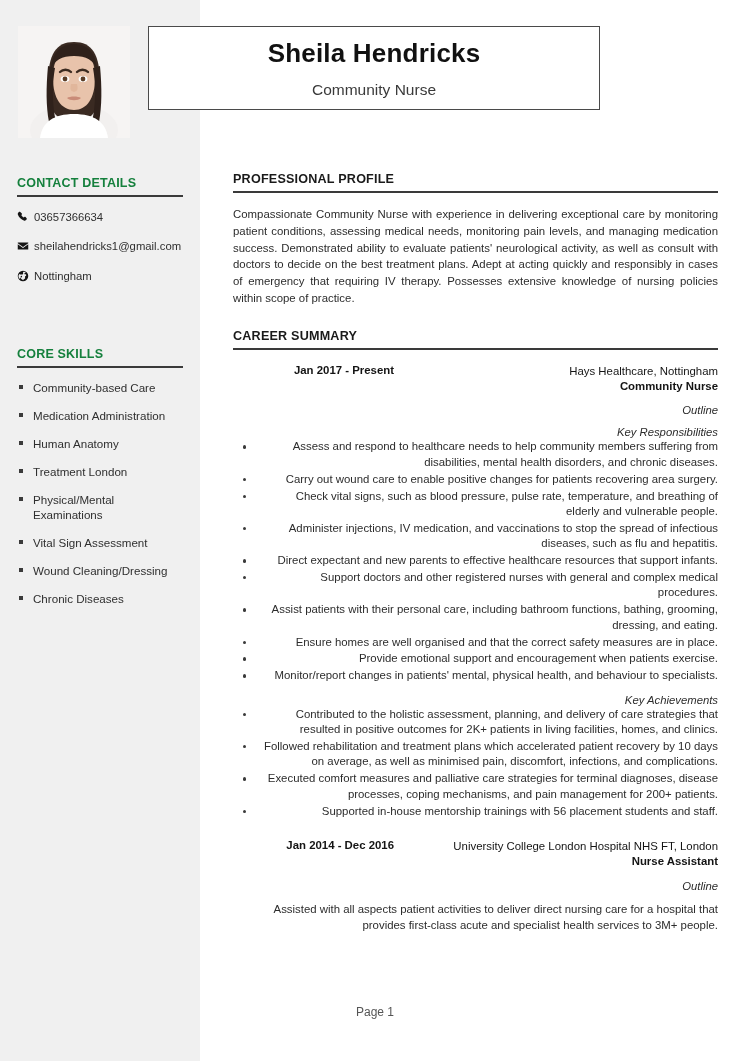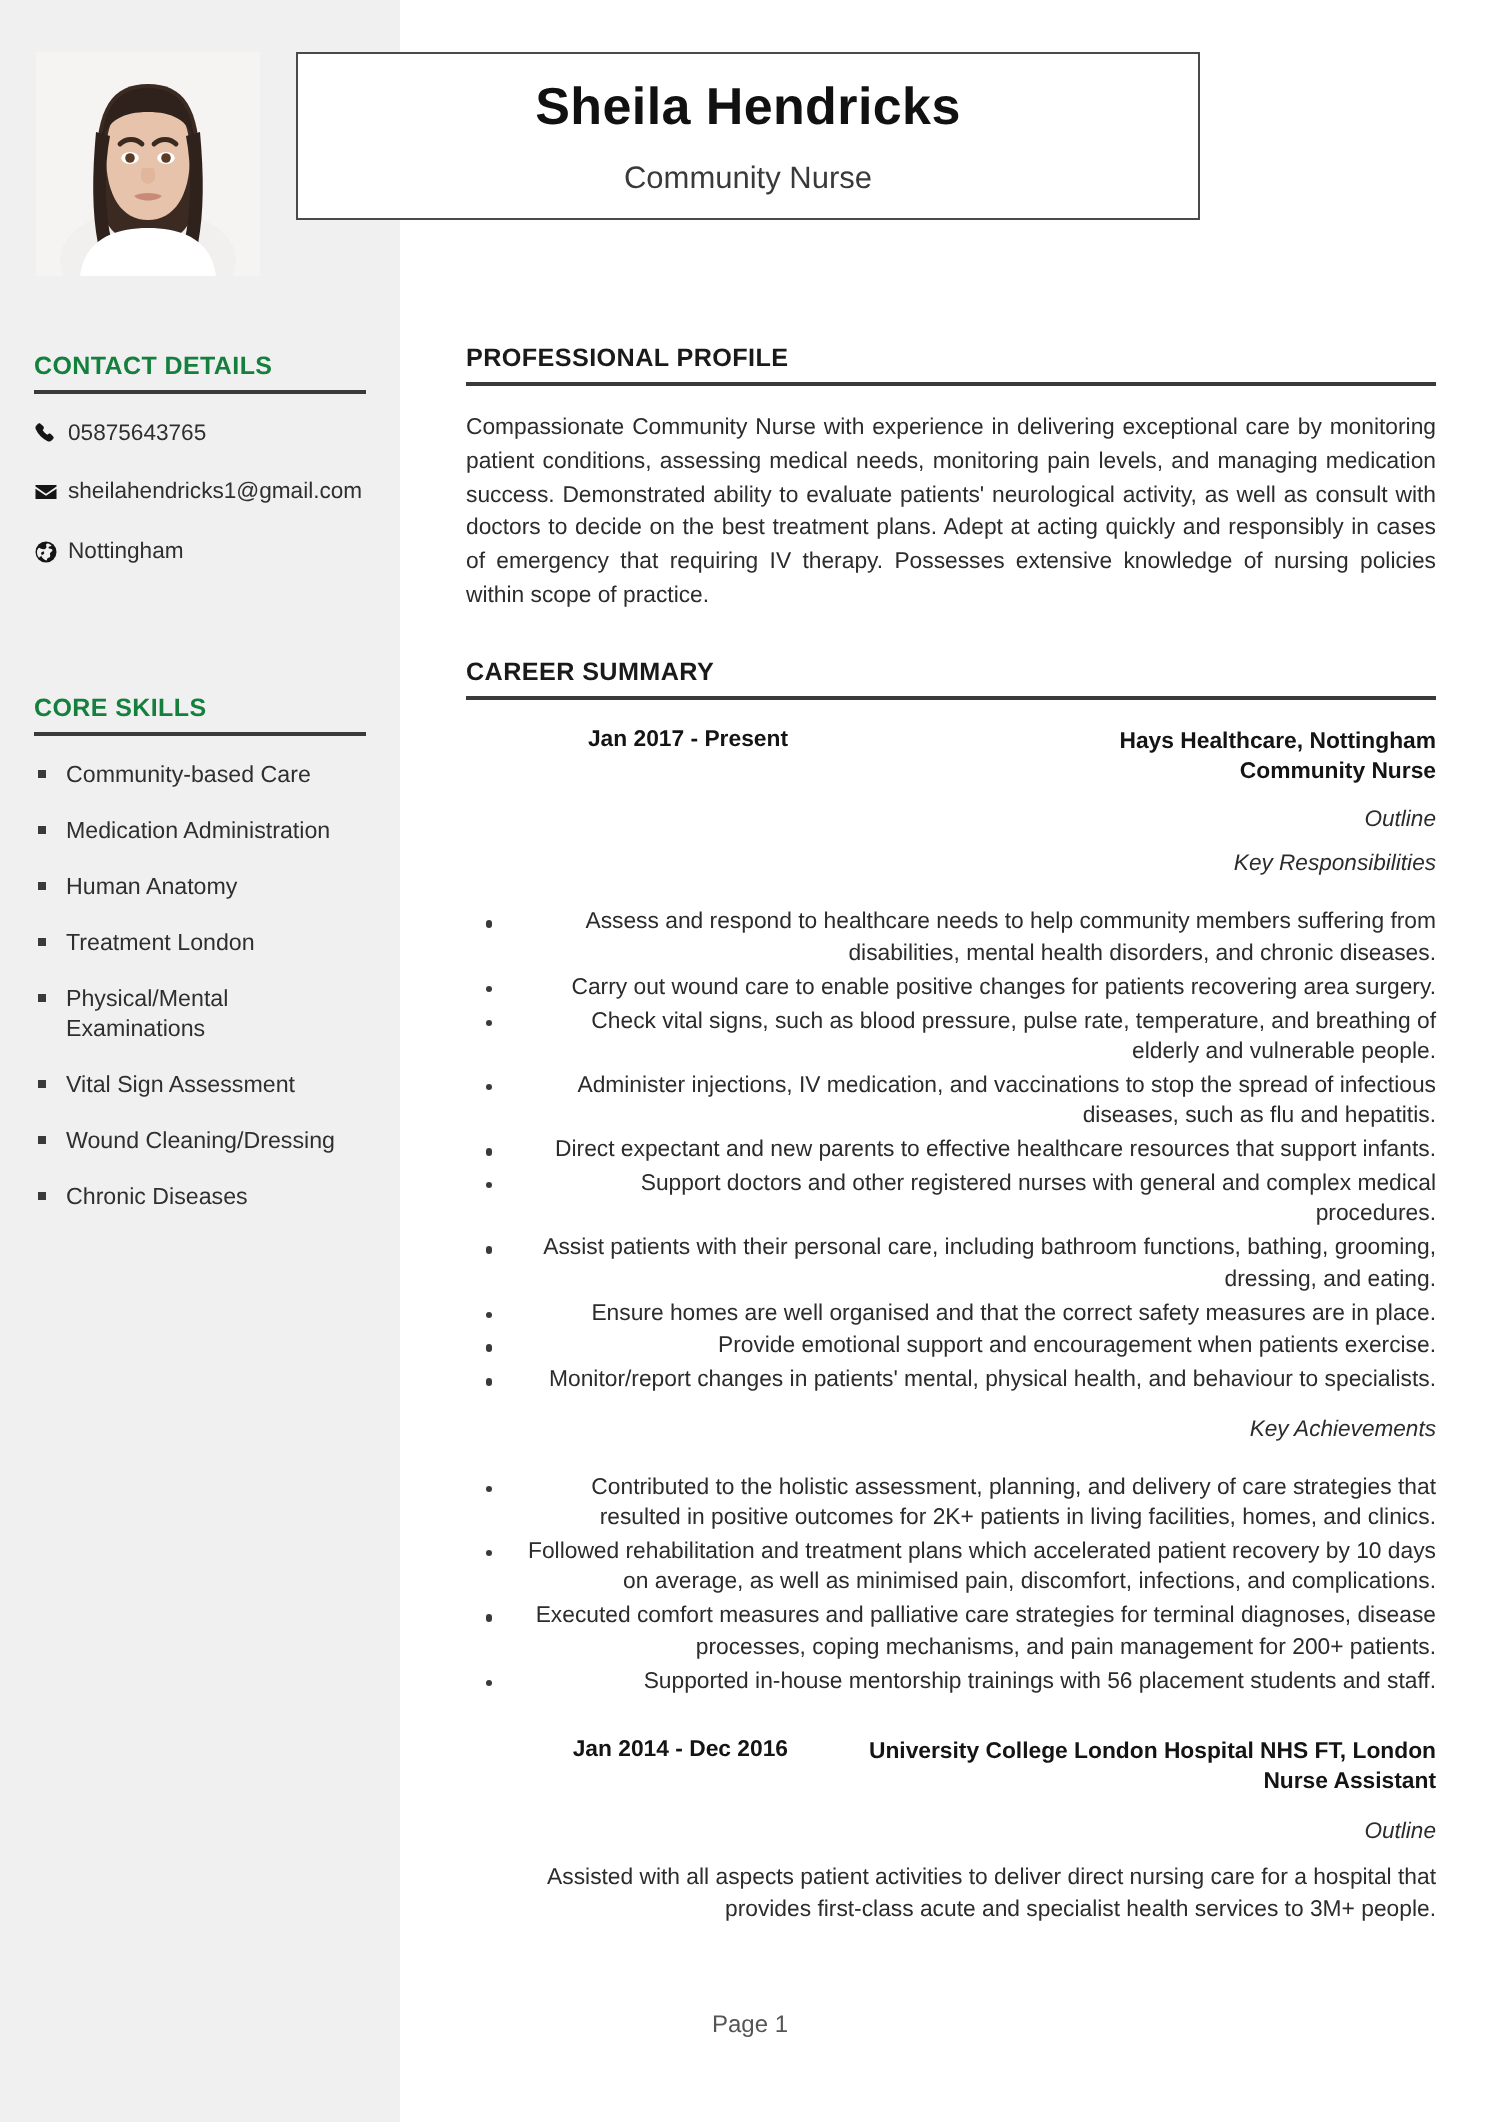--- a/index.html
+++ b/index.html
@@ -141,21 +141,21 @@
   .job-top { display: flex; }
   .job-dates {
     flex: 0 0 161px;
     font-size: 11.4px;
     font-weight: bold;
     color: #141414;
   }
   .job-right { flex: 1; }
   .job-employer {
     font-size: 11.4px;
-    font-weight: bold;
+    font-weight: normal;
     color: #141414;
     line-height: 1.35;
   }
   .job-title {
     font-size: 11.4px;
     font-weight: bold;
     color: #141414;
     line-height: 1.35;
   }
   .sub-label {
@@ -163,21 +163,21 @@
     font-size: 11.3px;
     color: #2c2c2c;
     margin-top: 10px;
   }
   .outline-text {
     margin-top: 9px;
     font-size: 11.4px;
     line-height: 1.45;
     color: #2c2c2c;
   }
-  .bullets { margin-top: 16px; }
+  .bullets { margin-top: 1px; }
   .bullet {
     position: relative;
     padding-left: 28px;
     font-size: 11.4px;
     line-height: 1.35;
     color: #2c2c2c;
     margin-bottom: 1.5px;
   }
   .bullet::before {
     content: "";
@@ -236,21 +236,21 @@
   <div class="side-section" style="top:176px;">
     <div class="side-head">CONTACT DETAILS</div>
     <div class="contact-list">
 
       <div class="contact-row">
         <span class="ico">
           <svg width="12" height="12" viewBox="0 0 16 16" fill="#151515">
             <path d="M4.3 1.2c-.5-.5-1.3-.4-1.8.1L1.6 2.3C.9 3 .8 4 1.2 4.9c1.6 3.6 4.3 6.3 7.9 7.9.9.4 1.9.3 2.6-.4l1-1c.5-.5.6-1.3.1-1.8L11.4 8.1c-.4-.4-1.1-.5-1.6-.2l-1 .6c-1.2-.8-2.2-1.8-3-3l.6-1c.3-.5.2-1.2-.2-1.6L4.3 1.2z"></path>
           </svg>
         </span>
-        <span class="contact-val">05875643765</span>
+        <span class="contact-val">03657366634</span>
       </div>
 
       <div class="contact-row">
         <span class="ico">
           <svg width="12" height="12" viewBox="0 0 16 16" fill="#151515">
             <path d="M1 3.4h14v1L8 9.2 1 4.4v-1z"></path>
             <path d="M1 5.8l7 4.7 7-4.7v6.8H1V5.8z"></path>
           </svg>
         </span>
         <span class="contact-val">sheilahendricks1@gmail.com</span>

